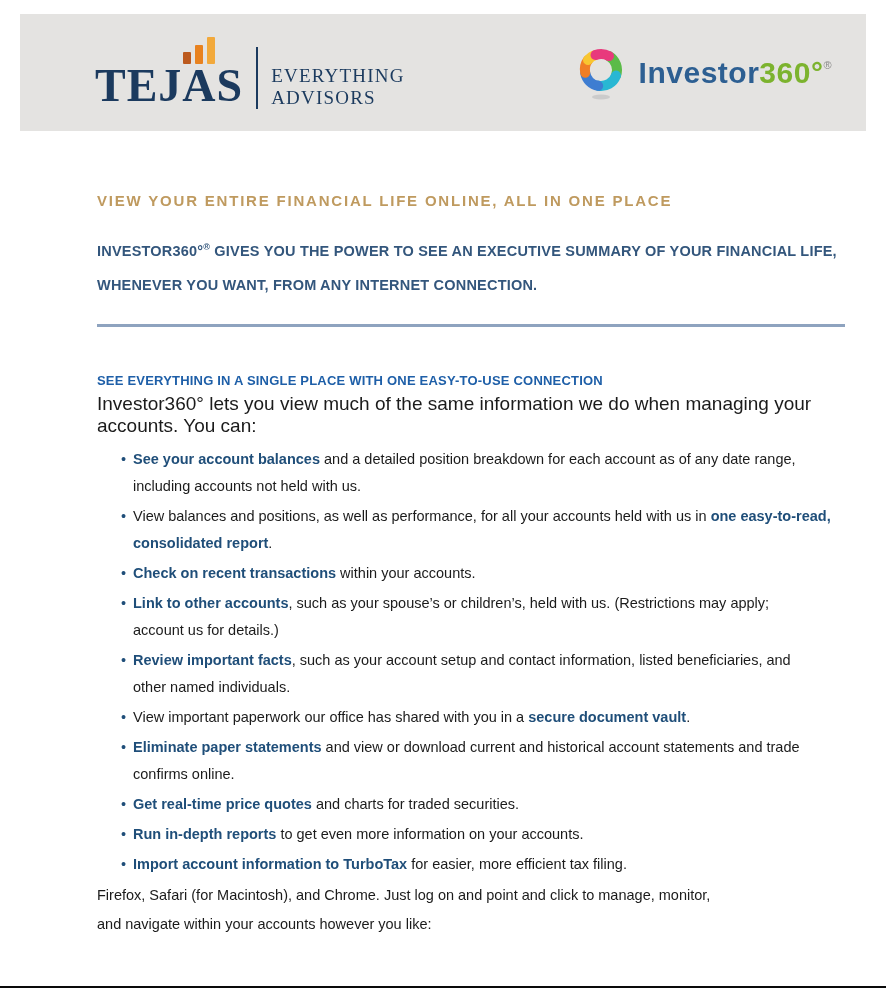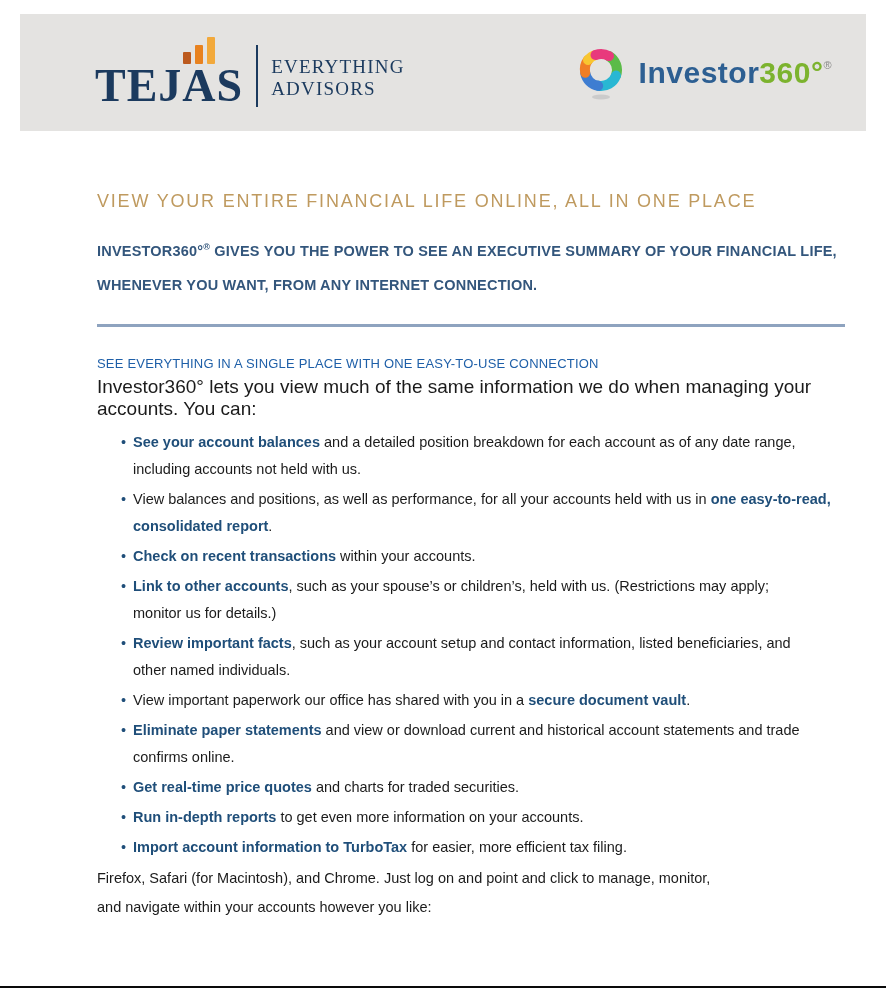--- a/index.html
+++ b/index.html
@@ -8,46 +8,46 @@
     --heading-blue:#1E5FA8; --bold-blue:#1F4E79; --body-text:#1B1B1B; --divider-blue:#8EA3BF;
   }
   html,body{margin:0;padding:0;background:#ffffff;}
   .page{position:relative;width:886px;height:995px;background:#fff;overflow:hidden;
         font-family:"Liberation Sans",sans-serif;color:var(--body-text);}
 
   
   .band{position:absolute;left:20px;top:14px;width:846px;height:117px;background:var(--header-band);
         display:flex;align-items:center;justify-content:space-between;box-sizing:border-box;
         padding:0 34px 0 75px;}
-  .tejas{display:flex;align-items:center;}
+  .tejas{display:flex;align-items:flex-end;}
   .tejas-word-wrap{position:relative;padding-top:26px;}
   .tejas-word{font-family:"Liberation Serif",serif;font-weight:700;font-size:46px;line-height:1;
         color:var(--navy);letter-spacing:1px;}
   .bars{position:absolute;top:0;left:88px;display:flex;align-items:flex-end;gap:4px;}
   .bars i{display:block;width:8px;border-radius:1px;}
   .bars .b1{height:12px;background:var(--bar-dark);}
   .bars .b2{height:19px;background:var(--bar-mid);}
   .bars .b3{height:27px;background:var(--bar-light);}
   .logo-sep{width:2px;height:62px;background:var(--navy);margin:6px 13px 0 13px;}
   .tagline{font-family:"Liberation Serif",serif;font-size:19px;line-height:22px;color:var(--navy);
         letter-spacing:1.2px;margin-top:10px;}
   .inv{display:flex;align-items:center;gap:14px;}
   .inv-word{font-size:30px;font-weight:700;letter-spacing:0.5px;color:var(--investor-blue);white-space:nowrap;}
   .inv-360{color:var(--investor-green);}
   .inv-deg{color:var(--investor-green);}
   .inv-reg{color:#8a8a8a;font-size:11px;vertical-align:14px;font-weight:400;}
 
   
   .content{position:absolute;left:97px;top:0;width:748px;padding-top:190px;}
-  .headline{font-size:18px;font-weight:400;letter-spacing:1.8px;color:var(--headline-gold);line-height:22px;}
+  .headline{font-size:15px;font-weight:700;letter-spacing:1.8px;color:var(--headline-gold);line-height:22px;}
   .subtitle{margin-top:18px;font-size:14.5px;font-weight:700;line-height:34px;color:var(--subtitle-blue);
         letter-spacing:0.2px;}
   .subtitle sup{font-size:9px;}
   .rule{margin-top:22px;height:3px;background:var(--divider-blue);}
-  .h-small{margin-top:28px;font-size:13px;font-weight:400;color:var(--heading-blue);
+  .h-small{margin-top:45px;font-size:13px;font-weight:700;color:var(--heading-blue);
         letter-spacing:0.2px;line-height:18px;}
   .intro{margin-top:3px;font-size:19px;line-height:22px;}
   ul.features{margin:9px 0 0 0;padding:0;list-style:none;}
   ul.features li{position:relative;padding-left:36px;font-size:14.5px;line-height:27px;margin-bottom:3px;}
   ul.features li::before{content:"\2022";position:absolute;left:24px;top:0;color:var(--bold-blue);}
   ul.features .line{white-space:nowrap;}
   .b{font-weight:700;color:var(--bold-blue);}
   .h2{margin-top:32px;font-size:13px;font-weight:700;color:var(--heading-blue);letter-spacing:0.2px;line-height:18px;}
   .para{margin-top:3px;font-size:14.5px;line-height:29px;}
   .para .pline{white-space:nowrap;}
@@ -112,21 +112,21 @@
         </li>
         <li>
           <div class="line"><span>View balances and positions, as well as performance, for all your accounts held with us in </span><span class="b">one easy-to-read,</span></div>
           <div class="line"><span class="b">consolidated report</span><span>.</span></div>
         </li>
         <li>
           <div class="line"><span class="b">Check on recent transactions</span><span> within your accounts.</span></div>
         </li>
         <li>
           <div class="line"><span class="b">Link to other accounts</span><span>, such as your spouse’s or children’s, held with us. (Restrictions may apply;</span></div>
-          <div class="line"><span>monitor us for details.)</span></div>
+          <div class="line"><span>account us for details.)</span></div>
         </li>
         <li>
           <div class="line"><span class="b">Review important facts</span><span>, such as your account setup and contact information, listed beneficiaries, and</span></div>
           <div class="line"><span>other named individuals.</span></div>
         </li>
         <li>
           <div class="line"><span>View important paperwork our office has shared with you in a </span><span class="b">secure document vault</span><span>.</span></div>
         </li>
         <li>
           <div class="line"><span class="b">Eliminate paper statements</span><span> and view or download current and historical account statements and trade</span></div>

